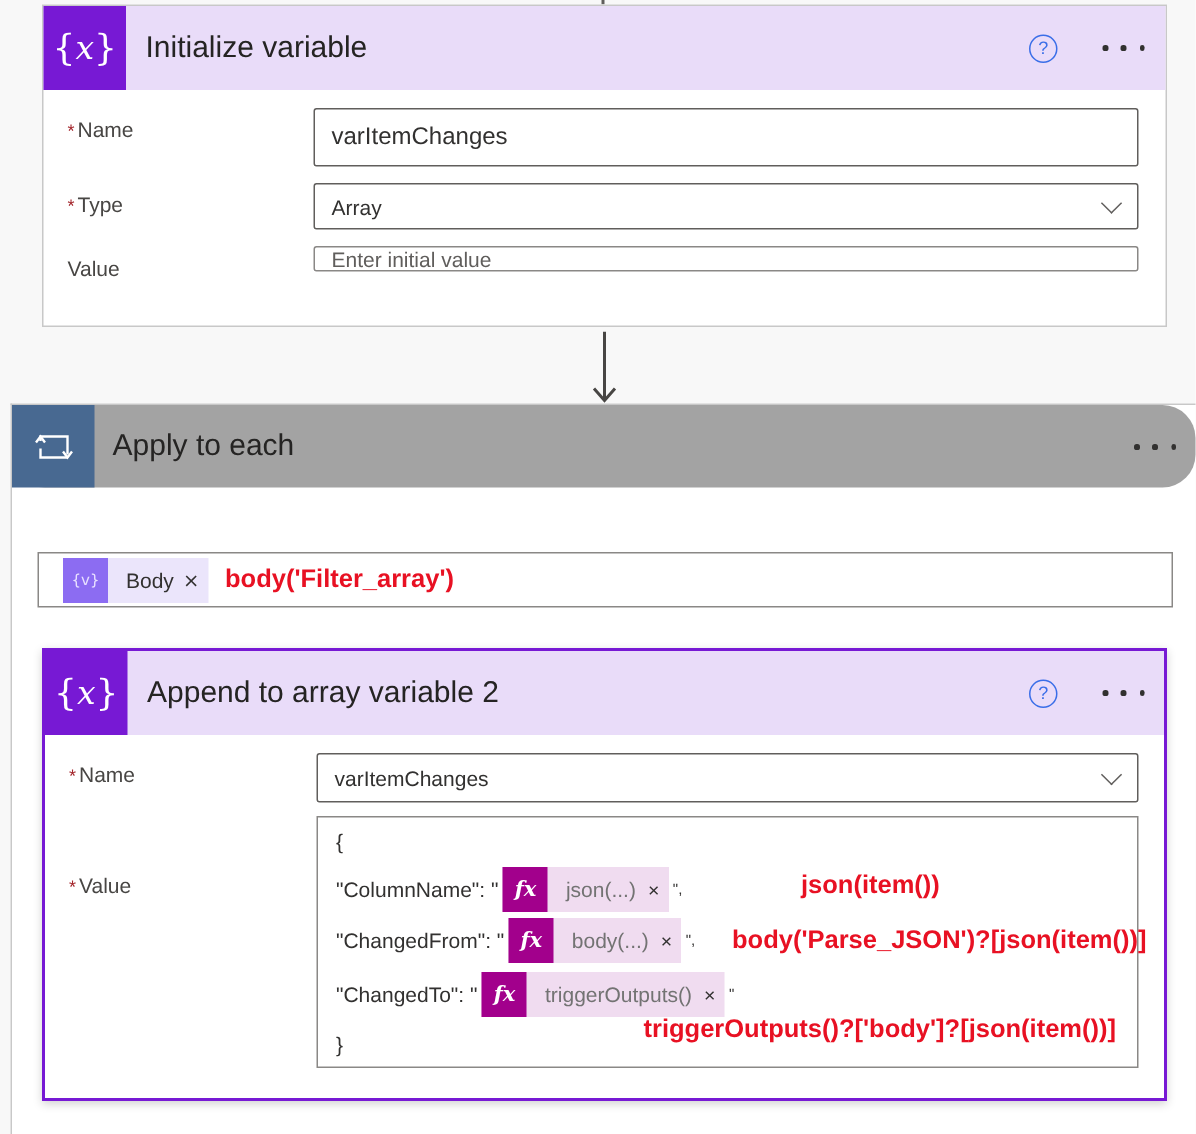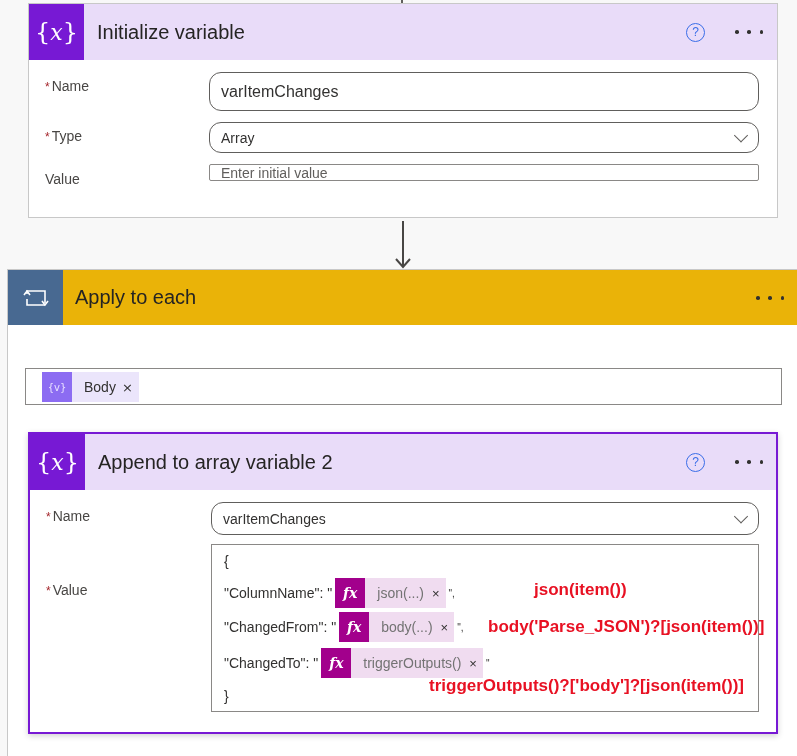--- a/index.html
+++ b/index.html
@@ -47,41 +47,41 @@
     position: absolute; font-size: 14px; color: #484644;
     font-family: "Liberation Sans", sans-serif;
   }
   .req { color: #a4262c; font-size: 12px; margin-right: 2px; }
   .field-box {
     position: absolute; background: #fff; border: 1px solid #8a8886;
     border-radius: 2px; font-family: "Liberation Sans", sans-serif;
     font-size: 14px; color: #323130; display: flex; align-items: center;
     padding-left: 11px;
   }
-  .field-box.dark { border-color: #605e5c; border-radius: 12px; }
+  .field-box.dark { border-color: #605e5c; }
   .placeholder { color: #605e5c; font-size: 14px; }
   .chevron {
     position: absolute; right: 12px; top: 50%; width: 10px; height: 10px;
     border-right: 1.3px solid #605e5c; border-bottom: 1.3px solid #605e5c;
     transform: translateY(-75%) rotate(45deg);
   }
 
   
   #arrow {
     left: 395px; top: 221px; width: 16px; height: 48px;
   }
 
   
   #apply {
     left: 7px; top: 269px; width: 790px; height: 487px;
     background: #fff; border: 1px solid #c8c8c8; border-right: none; border-bottom: none;
   }
   #apply-header {
     position: absolute; left: 0; top: 0; right: 0; height: 55px;
-    background: #eab308; display: flex; align-items: center;
+    background: #a3a3a3; display: flex; align-items: center; border-radius: 22px;
   }
   .loop-box {
     width: 55px; height: 55px; background: #486991;
     display: flex; align-items: center; justify-content: center;
   }
   #select-box {
     position: absolute; left: 17px; top: 98px; width: 757px; height: 37px;
     border: 1px solid #8a8886; background: #fff;
   }
   .token-body {
@@ -186,20 +186,21 @@
         <span></span>
       </div>
   </div>
 
   <div id="select-box">
     <div class="token-body">
       <span class="tk-icon">{v}</span>
       <span class="tk-label">Body</span>
       <span class="tk-x">×</span>
     </div>
+    <span class="annot" style="left:124px;top:7px;">body('Filter_array')</span>
   </div>
 </div>
 
 <div id="append" class="abs">
   <div class="card-header">
     <div class="icon-box">
       <span>{</span>
         <i>x</i>
         <span>}</span>
     </div>

